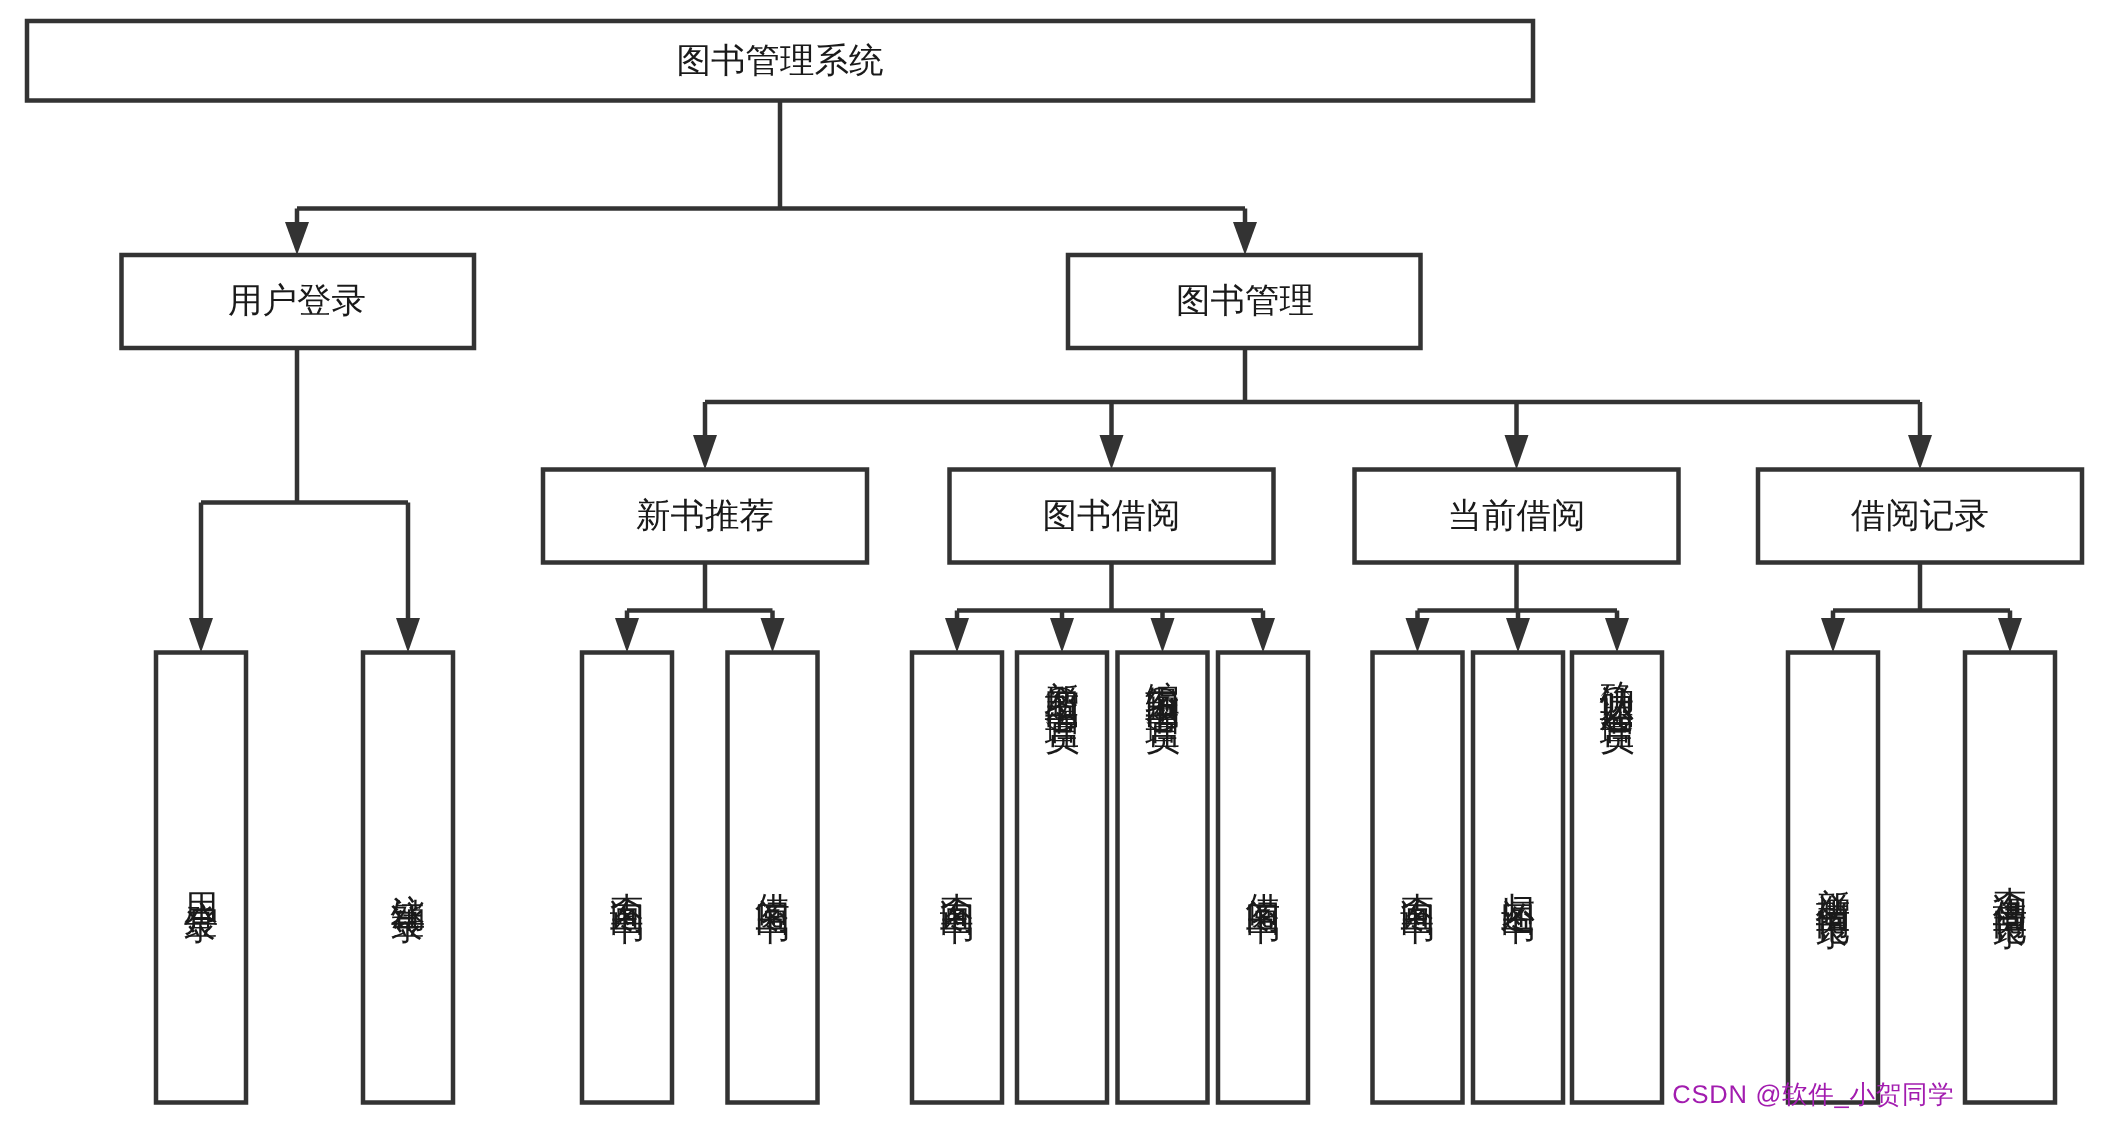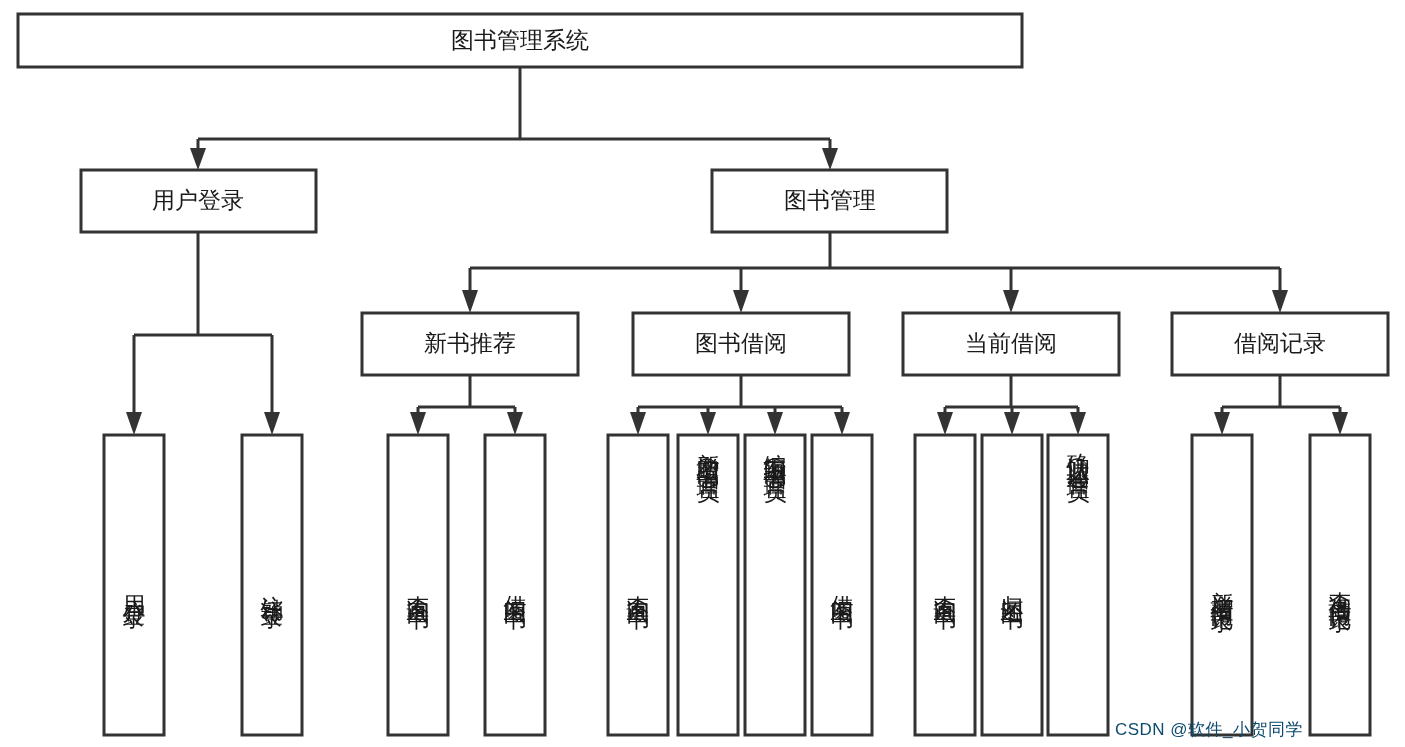--- a/index.html
+++ b/index.html
@@ -65,21 +65,21 @@
     color: #1a1a1a;
     white-space: nowrap;
     text-align: center;
   }
   #watermark {
     position: absolute;
     right: 8px;
     bottom: 6px;
     font-family: "Liberation Sans", "DejaVu Sans", sans-serif;
     font-size: 17px;
-    color: #0c4a6e;
+    color: #a21caf;
     letter-spacing: 0.5px;
     white-space: nowrap;
   }
 </style>
 </head>
 <body>
 
 <div id="diagram-root">
 
   <svg id="tree-svg" viewBox="0 0 1405 747">

